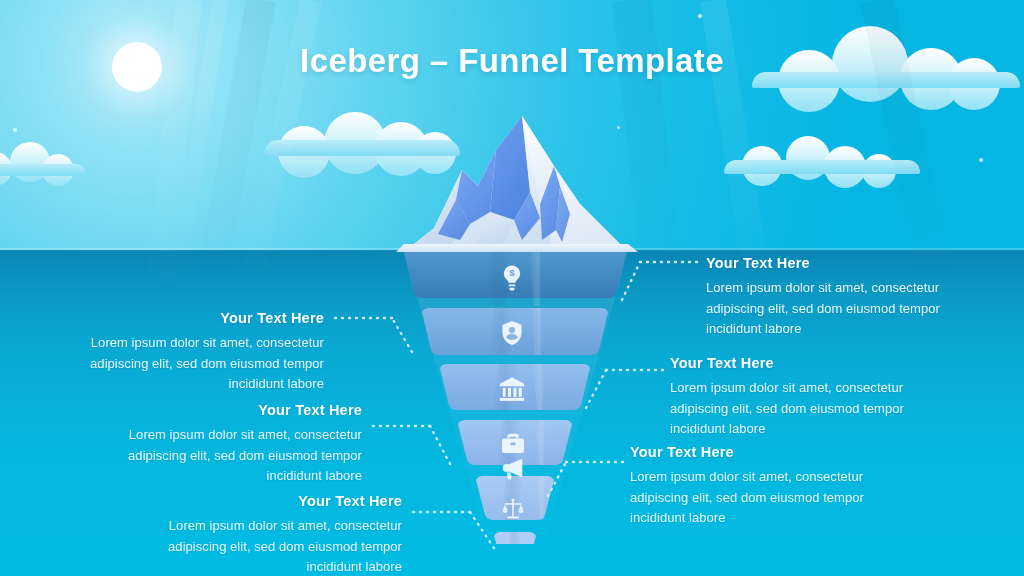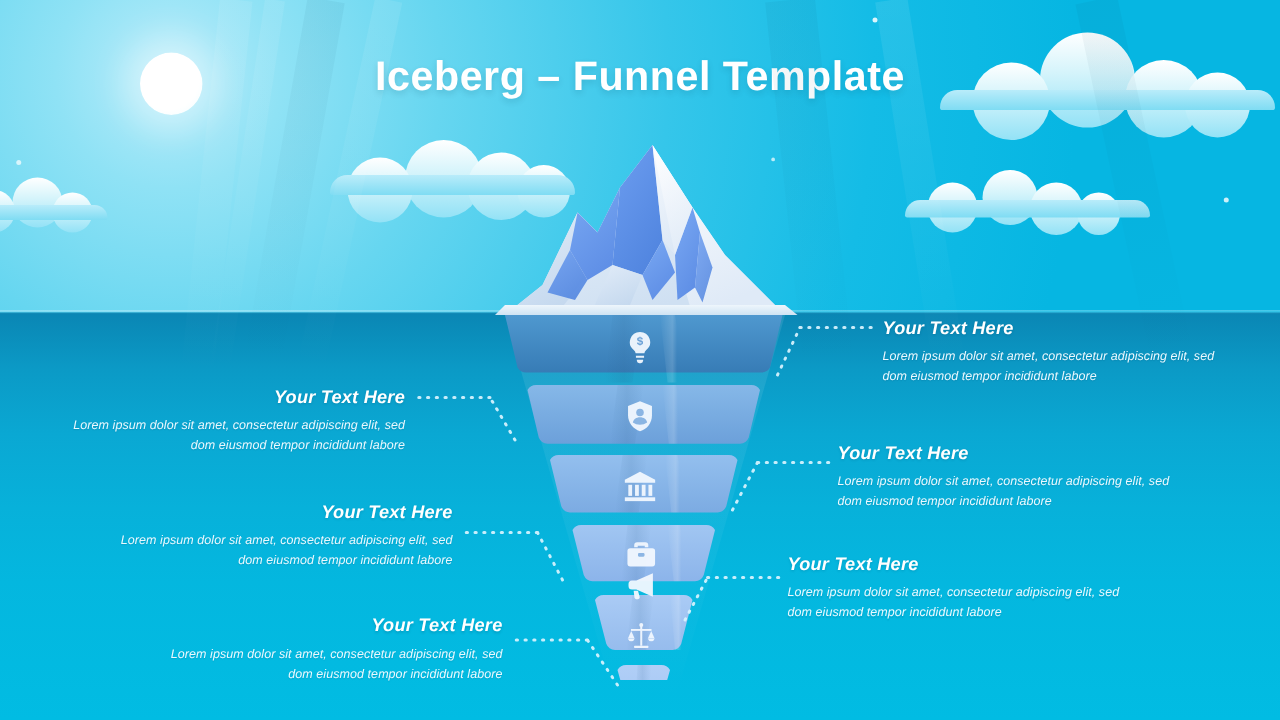--- a/index.html
+++ b/index.html
@@ -56,28 +56,28 @@
   
   .berg { position:absolute; left:404px; top:108px; width:224px; height:144px; }
 
   
   .funnel { position:absolute; left:370px; top:244px; width:290px; height:300px; }
 
   
   .conn { position:absolute; left:0; top:0; width:1024px; height:576px; pointer-events:none; }
 
   
-  .tblock { position:absolute; width:268px;font-style:italic; }
+  .tblock { position:absolute; width:268px; }
   .tblock .th {
     font-size:14.5px; font-weight:bold; color:#ffffff;
     letter-spacing:0.2px; line-height:1.2; margin-bottom:6px;
     text-shadow:0 1px 2px rgba(0,50,75,0.18);
   }
   .tblock .tb {
-    font-size:10px; color:#eaf9ff; line-height:1.55;
+    font-size:13px; color:#eaf9ff; line-height:1.55;
     letter-spacing:0.05px;
     text-shadow:0 1px 1px rgba(0,50,75,0.14);
   }
   .tblock.right { text-align:left; }
   .tblock.left  { text-align:right; }
 
   
   .title {
     position:absolute; left:0; top:42px; width:1024px; text-align:center;
     font-size:33px; font-weight:bold; color:#ffffff;

